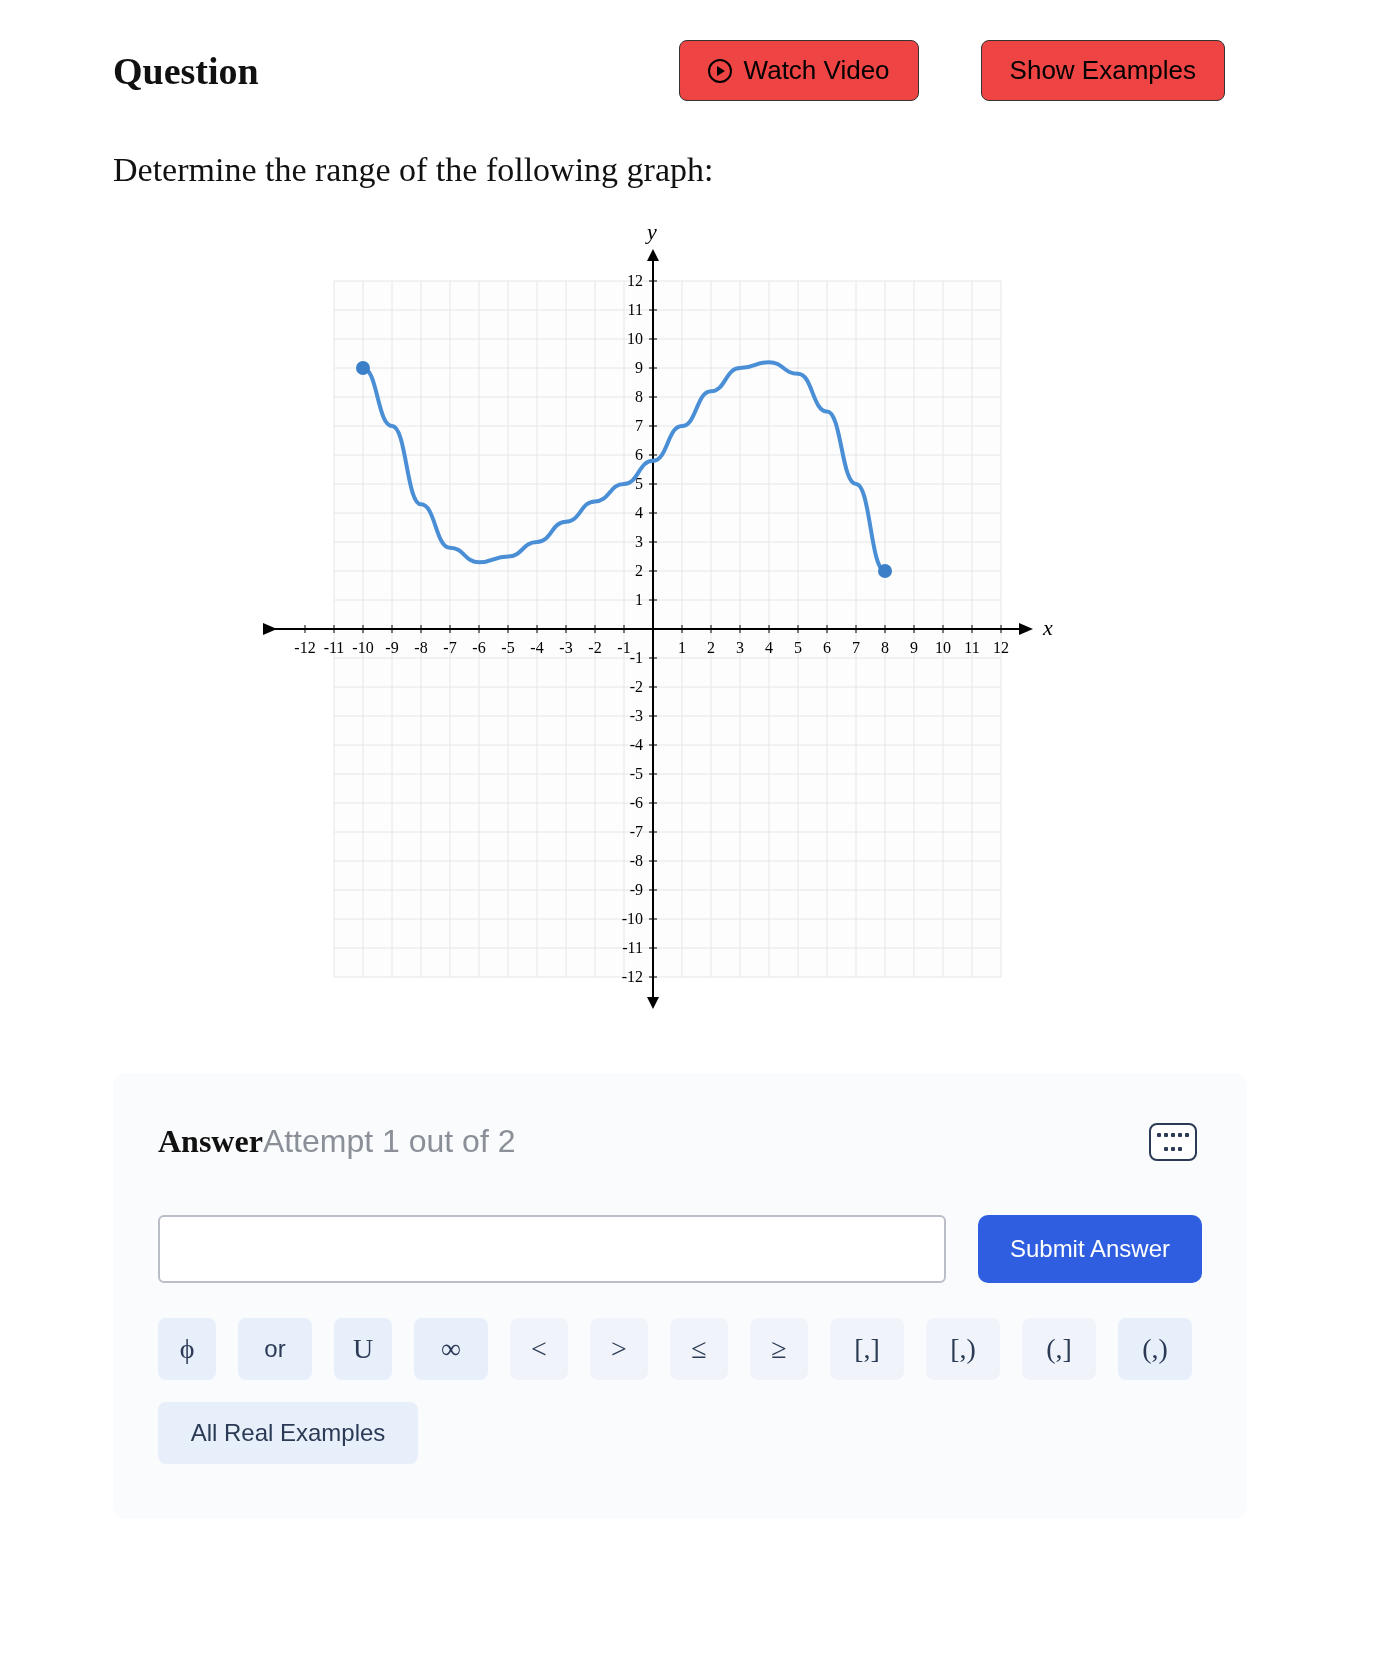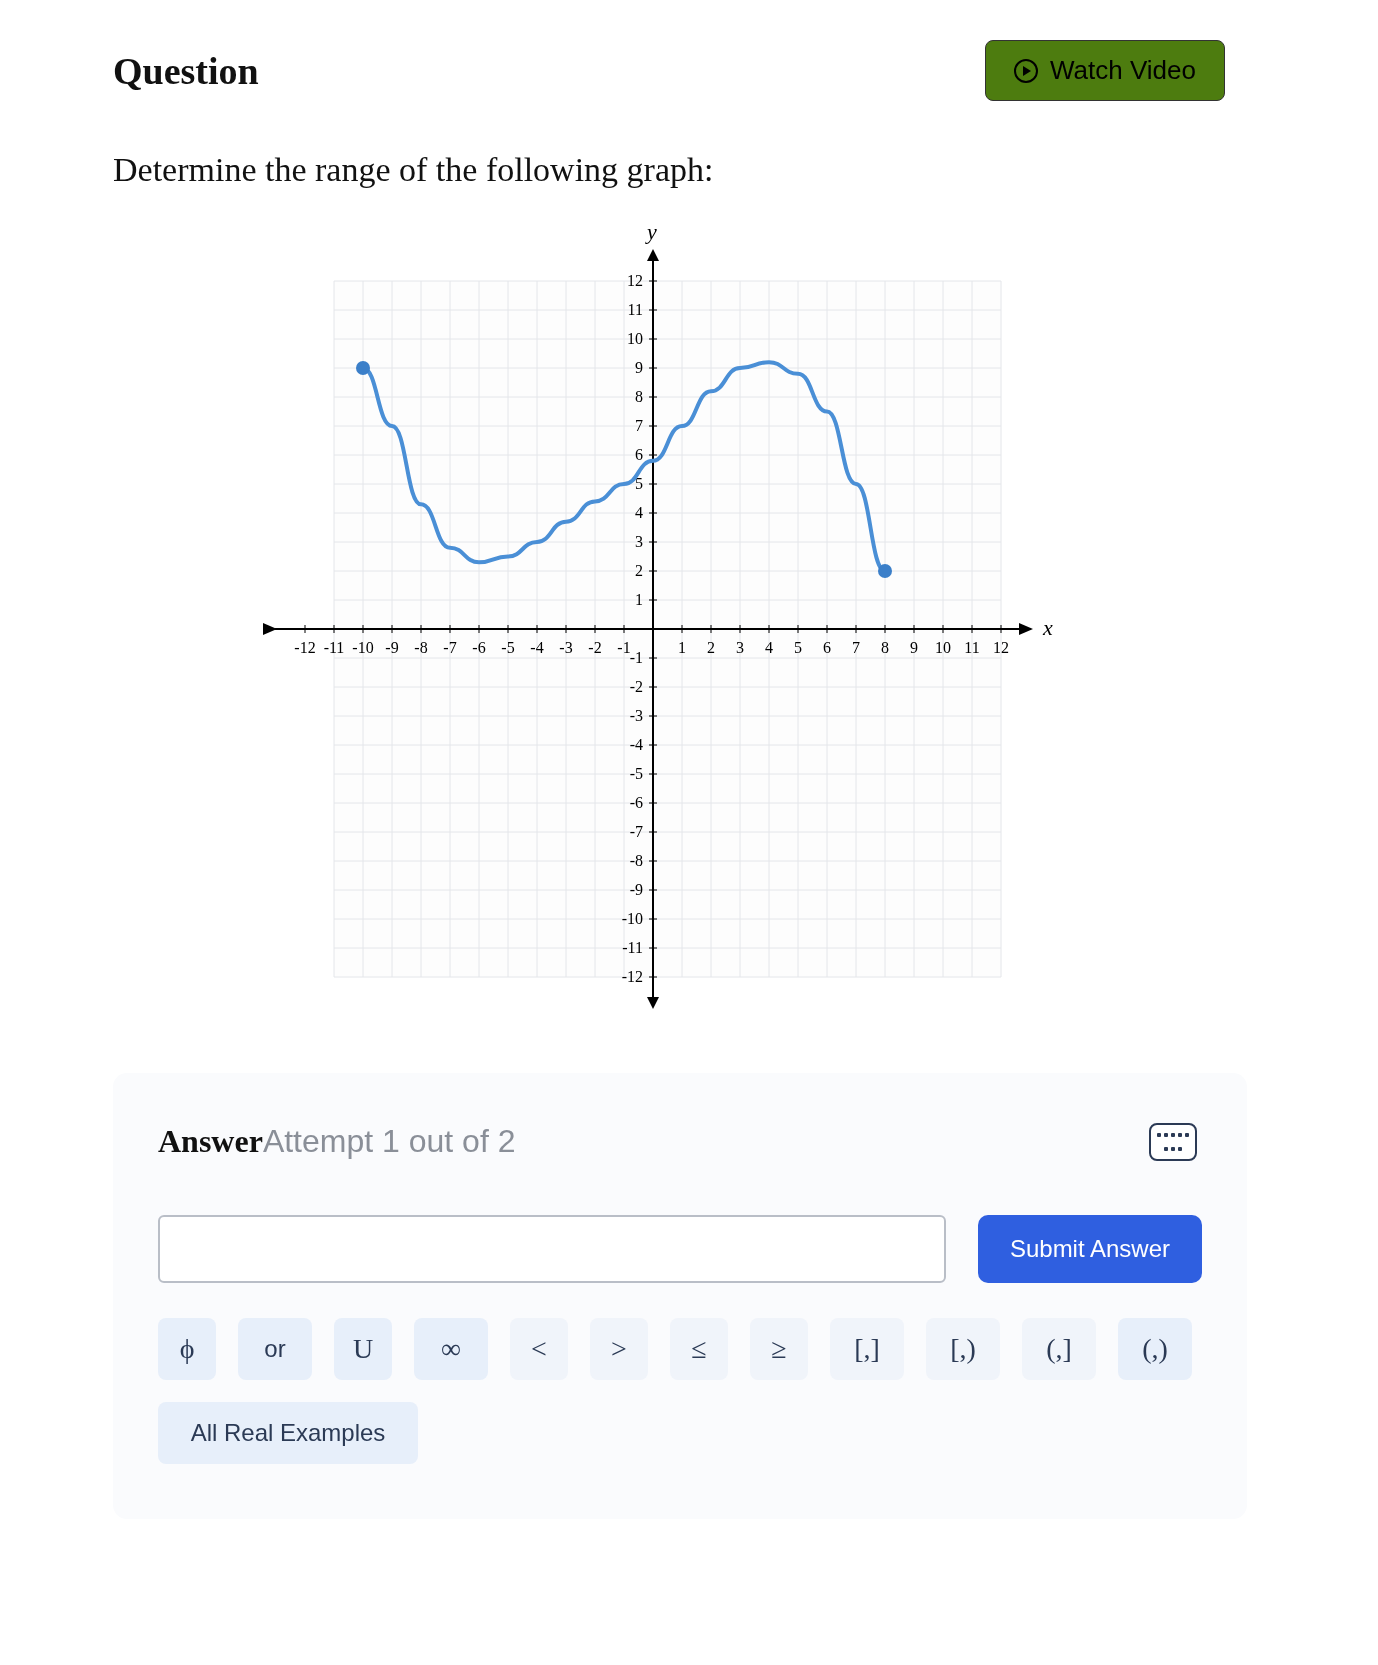--- a/index.html
+++ b/index.html
@@ -28,21 +28,21 @@
     margin: 0;
   }
   .hbuttons {
     display: flex;
     gap: 30px;
   }
   .hbtn {
     font-family: -apple-system, BlinkMacSystemFont, 'Segoe UI', Arial, sans-serif;
     font-size: 26px;
     border: 1.5px solid #333;
-    background: #4d7c0f;
+    background: #ef4444;
     border-radius: 8px;
     padding: 14px 28px;
     display: flex;
     align-items: center;
     gap: 12px;
     cursor: pointer;
     margin-left: 32px;
   }
   .play-icon {
     width: 24px; height: 24px;
@@ -168,20 +168,23 @@
 <body>
 
 <div class="page">
 
   <div class="header">
     <h1>Question</h1>
     <div class="hbuttons">
       <button class="hbtn">
         <span class="play-icon"></span>
         <span>Watch Video</span>
+      </button>
+      <button class="hbtn">
+        <span>Show Examples</span>
       </button>
     </div>
   </div>
 
   <div class="prompt">Determine the range of the following graph:</div>
 
   <div class="graph-wrap">
     <svg id="graph-svg" width="900" height="800" viewBox="0 0 900 800">
 
     <rect x="161" y="52" width="667" height="696" fill="#fdfdfd" stroke="none"></rect>

